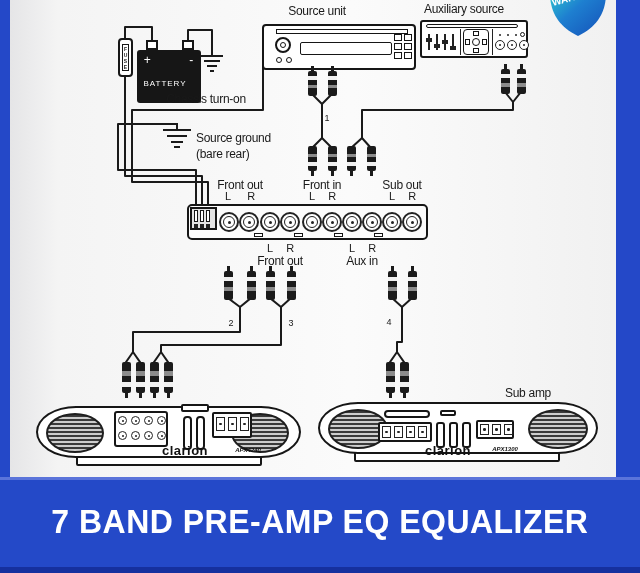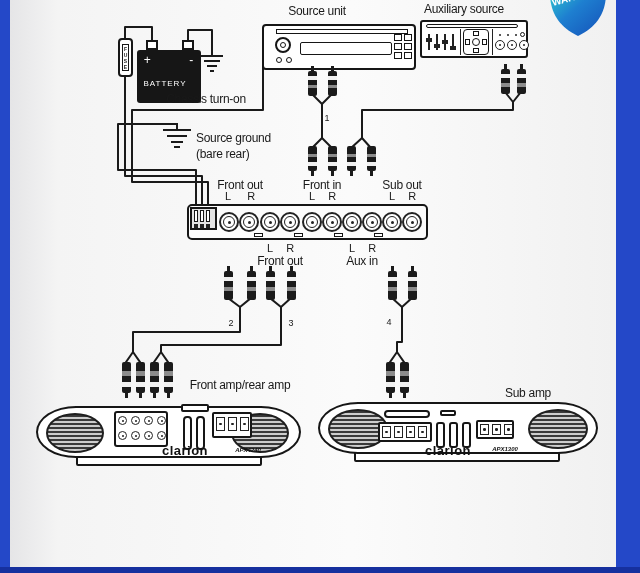--- a/index.html
+++ b/index.html
@@ -296,21 +296,20 @@
   <span class="lbl" style="left:280px;top:254px">Front out</span>
   <span class="lbl sm" style="left:352px;top:242px">L</span>
   <span class="lbl sm" style="left:372px;top:242px">R</span>
   <span class="lbl" style="left:362px;top:254px">Aux in</span>
 
   <span class="lbl num" style="left:327px;top:113px">1</span>
   <span class="lbl num" style="left:231px;top:318px">2</span>
   <span class="lbl num" style="left:291px;top:318px">3</span>
   <span class="lbl num" style="left:389px;top:317px">4</span>
 
-  <span class="lbl" style="left:240px;top:378px">Front amp/rear amp</span>
   <span class="lbl" style="left:528px;top:386px">Sub amp</span>
 
   <div class="dev box" style="left:76px;top:450px;width:186px;height:16px;border-radius:2px"></div>
   <div class="dev box" style="left:36px;top:406px;width:265px;height:52px;border-radius:40px/26px"></div>
   <div class="hs dev" style="left:46px;top:413px;width:58px;height:40px"></div>
   <div class="hs dev" style="left:231px;top:413px;width:58px;height:40px"></div>
   <div class="dev box" style="left:114px;top:411px;width:54px;height:36px;border-radius:3px"></div>
   <div class="ampjack dev" style="left:118px;top:416px"></div>
   <div class="ampjack dev" style="left:131px;top:416px"></div>
   <div class="ampjack dev" style="left:144px;top:416px"></div>
@@ -351,15 +350,18 @@
   <div class="tsq dev" style="left:480px;top:424px;height:11px"></div>
   <div class="tsq dev" style="left:492px;top:424px;height:11px"></div>
   <div class="tsq dev" style="left:504px;top:424px;height:11px"></div>
   <div class="screw" style="left:336px;top:407px"></div>
   <div class="screw" style="left:395px;top:446px"></div>
   <div class="screw" style="left:520px;top:444px"></div>
   <div class="screw" style="left:575px;top:407px"></div>
   <span class="brand" style="left:448px;top:443px">clarion</span>
   <span class="model" style="left:505px;top:446px">APX1300</span>
 
+  <div id="banner">
+    <span class="title">7 BAND PRE-AMP EQ EQUALIZER</span>
+  </div>
   <div id="banner-base"></div>
 
 </div>
 
 </body></html>

